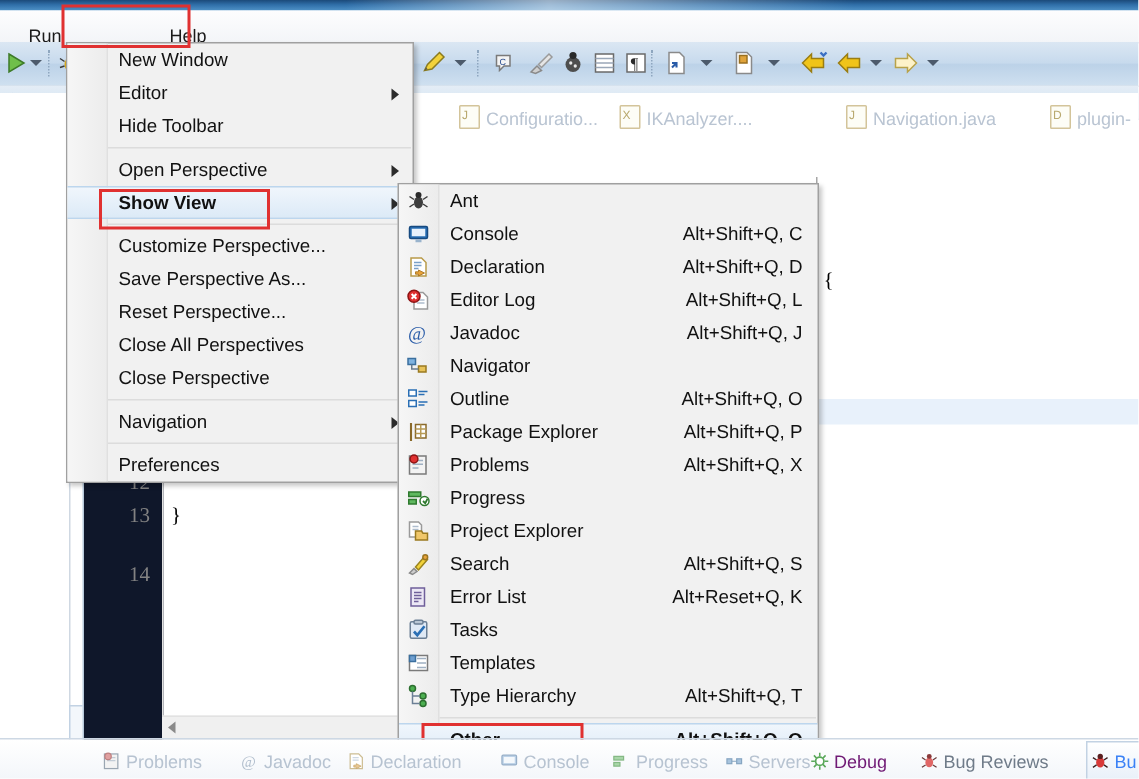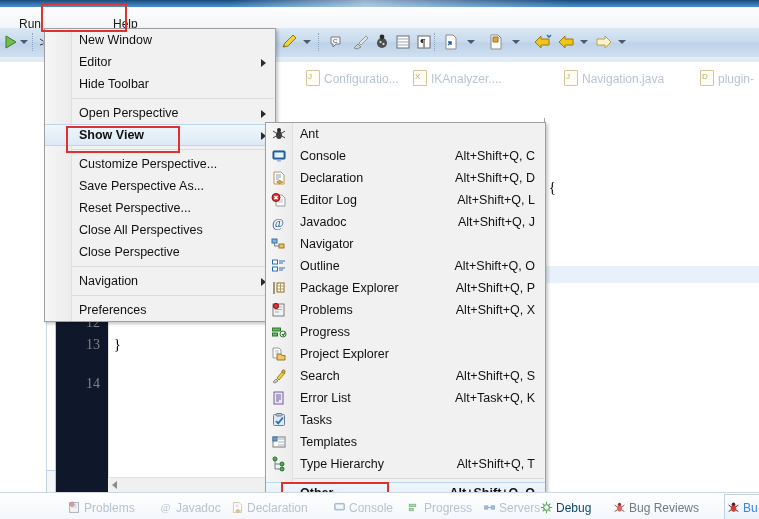--- a/index.html
+++ b/index.html
@@ -531,21 +531,21 @@
   </div>
 
   <div class="mrow">
     <span class="mico">
       <svg width="16" height="16" viewBox="0 0 16 16">
           <rect x="3" y="2" width="9" height="12" fill="#ece8f5" stroke="#6f5f9a"></rect>
           <path d="M5 5 h5 M5 7 h5 M5 9 h5 M5 11 h3" stroke="#6f5f9a"></path>
         </svg>
     </span>
     <span>Error List</span>
-    <span class="acc">Alt+Task+Q, K</span>
+    <span class="acc">Alt+Reset+Q, K</span>
   </div>
 
   <div class="mrow">
     <span class="mico">
       <svg width="16" height="16" viewBox="0 0 16 16">
           <rect x="2.5" y="2.5" width="11" height="11" rx="1" fill="#dfe9f5" stroke="#6b7f95"></rect>
           <rect x="5" y="1.5" width="6" height="2.5" rx="1" fill="#b9c6d4" stroke="#6b7f95"></rect>
           <path d="M5 9 l2.2 2.4 L12 5.5" stroke="#2a6fb5" stroke-width="1.8" fill="none"></path>
         </svg>
     </span>
@@ -636,21 +636,21 @@
 </div>
 <div class="vtab" style="left:483px;">
   <span class="mini">
     <svg width="13" height="13" viewBox="0 0 16 16">
         <rect x="2" y="6" width="4" height="4" fill="#a8c4de" stroke="#87a6c2"></rect>
         <rect x="10" y="6" width="4" height="4" fill="#a8c4de" stroke="#87a6c2"></rect>
         <path d="M6 8 h4" stroke="#87a6c2"></path>
       </svg>
   </span><span>Servers</span>
 </div>
-<div class="vtab sel" style="left:540px;color:#0c4a6e;">
+<div class="vtab sel" style="left:540px;color:#701a75;">
   <span class="mini">
     <svg width="13" height="13" viewBox="0 0 16 16">
         <circle cx="8" cy="8" r="3.4" fill="#fff" stroke="#5aa85a" stroke-width="1.4"></circle>
         <path d="M8 1 v3 M8 12 v3 M1 8 h3 M12 8 h3 M3.2 3.2 l2.2 2.2 M10.6 10.6 l2.2 2.2 M12.8 3.2 l-2.2 2.2 M5.4 10.6 l-2.2 2.2" stroke="#5aa85a" stroke-width="1.3"></path>
       </svg>
   </span><span>Debug</span>
 </div>
 <div class="vtab sel" style="left:613px;color:#6f7b89;">
   <span class="mini">
     <svg width="13" height="13" viewBox="0 0 16 16">

